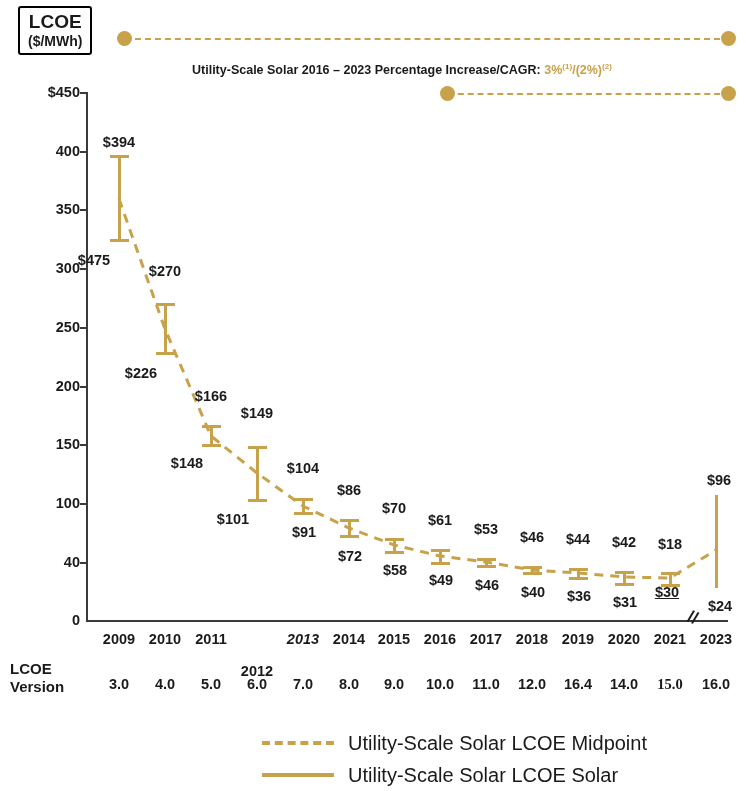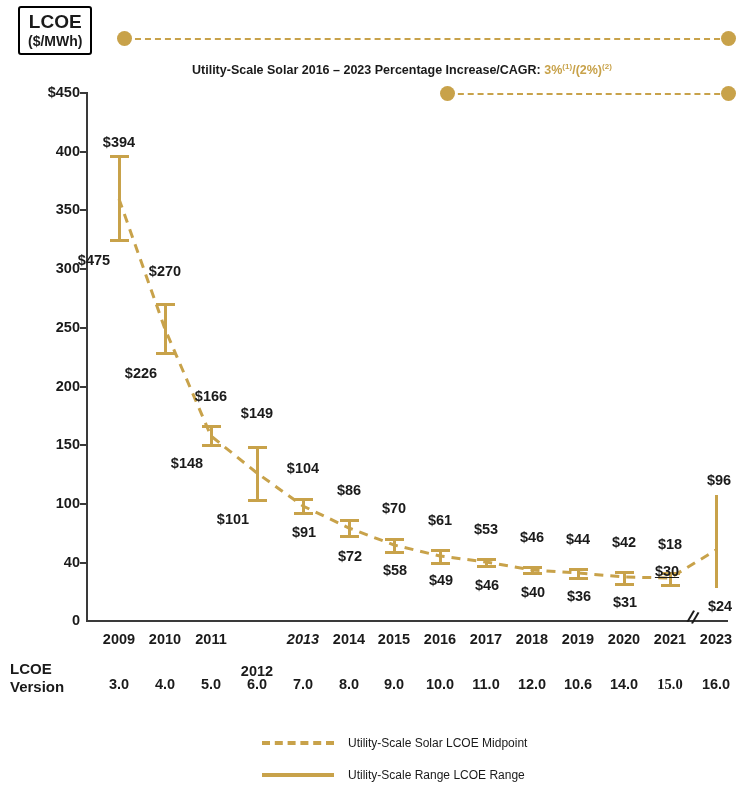--- a/index.html
+++ b/index.html
@@ -47,21 +47,21 @@
 
   
   .ver-title{position:absolute;left:10px;top:660px;font-size:15px;font-weight:bold;line-height:1.2;}
   .ver-val{position:absolute;font-size:14.5px;font-weight:bold;text-align:center;width:56px;top:676px;}
 
   
   .legend{position:absolute;left:262px;top:727px;}
   .legend-row{display:flex;align-items:center;height:32px;}
   .legend-swatch-dash{width:72px;height:0;border-top:4px dashed #c8a24a;margin-right:14px;}
   .legend-swatch-solid{width:72px;height:4px;background:#c8a24a;margin-right:14px;}
-  .legend-text{font-size:12px;color:#1a1a1a;}
+  .legend-text{font-size:20px;color:#1a1a1a;}
 </style>
 </head>
 <body>
 
 <div id="chart-root">
 
   <div class="lcoe-box">
     <div class="l1">LCOE</div>
     <div class="l2">($/MWh)</div>
   </div>
@@ -190,21 +190,21 @@
   <div class="pt-label" style="left:159px;top:455px;">$148</div>
   <div class="pt-label" style="left:205px;top:511px;">$101</div>
   <div class="pt-label" style="left:276px;top:524px;">$91</div>
   <div class="pt-label" style="left:322px;top:548px;">$72</div>
   <div class="pt-label" style="left:367px;top:562px;">$58</div>
   <div class="pt-label" style="left:413px;top:572px;">$49</div>
   <div class="pt-label" style="left:459px;top:577px;">$46</div>
   <div class="pt-label" style="left:505px;top:584px;">$40</div>
   <div class="pt-label" style="left:551px;top:588px;">$36</div>
   <div class="pt-label" style="left:597px;top:594px;">$31</div>
-  <div class="pt-label" style="left:639px;top:563px;text-decoration:underline;">$30</div>
+  <div class="pt-label" style="left:639px;top:584px;text-decoration:underline;">$30</div>
   <div class="pt-label" style="left:692px;top:598px;">$24</div>
 
   <div class="xtick-label" style="left:91px;top:631px;">2009</div>
   <div class="xtick-label" style="left:137px;top:631px;">2010</div>
   <div class="xtick-label" style="left:183px;top:631px;">2011</div>
   <div class="xtick-label" style="left:229px;top:631px;margin-top:32px;">2012</div>
   <div class="xtick-label" style="left:275px;top:631px;font-style:italic;">2013</div>
   <div class="xtick-label" style="left:321px;top:631px;">2014</div>
   <div class="xtick-label" style="left:366px;top:631px;">2015</div>
   <div class="xtick-label" style="left:412px;top:631px;">2016</div>
@@ -222,29 +222,29 @@
   <div class="ver-val" style="left:91px;">3.0</div>
   <div class="ver-val" style="left:137px;">4.0</div>
   <div class="ver-val" style="left:183px;">5.0</div>
   <div class="ver-val" style="left:229px;">6.0</div>
   <div class="ver-val" style="left:275px;">7.0</div>
   <div class="ver-val" style="left:321px;">8.0</div>
   <div class="ver-val" style="left:366px;">9.0</div>
   <div class="ver-val" style="left:412px;">10.0</div>
   <div class="ver-val" style="left:458px;">11.0</div>
   <div class="ver-val" style="left:504px;">12.0</div>
-  <div class="ver-val" style="left:550px;">10.6</div>
+  <div class="ver-val" style="left:550px;">16.4</div>
   <div class="ver-val" style="left:596px;">14.0</div>
   <div class="ver-val" style="left:642px;font-family:Liberation Serif, serif;">15.0</div>
   <div class="ver-val" style="left:688px;">16.0</div>
 
   <div class="legend">
     <div class="legend-row">
       <div class="legend-swatch-dash"></div>
       <div class="legend-text">Utility-Scale Solar LCOE Midpoint</div>
     </div>
     <div class="legend-row">
       <div class="legend-swatch-solid"></div>
-      <div class="legend-text">Utility-Scale Range LCOE Range</div>
+      <div class="legend-text">Utility-Scale Solar LCOE Solar</div>
     </div>
   </div>
 
 </div>
 
 </body></html>

